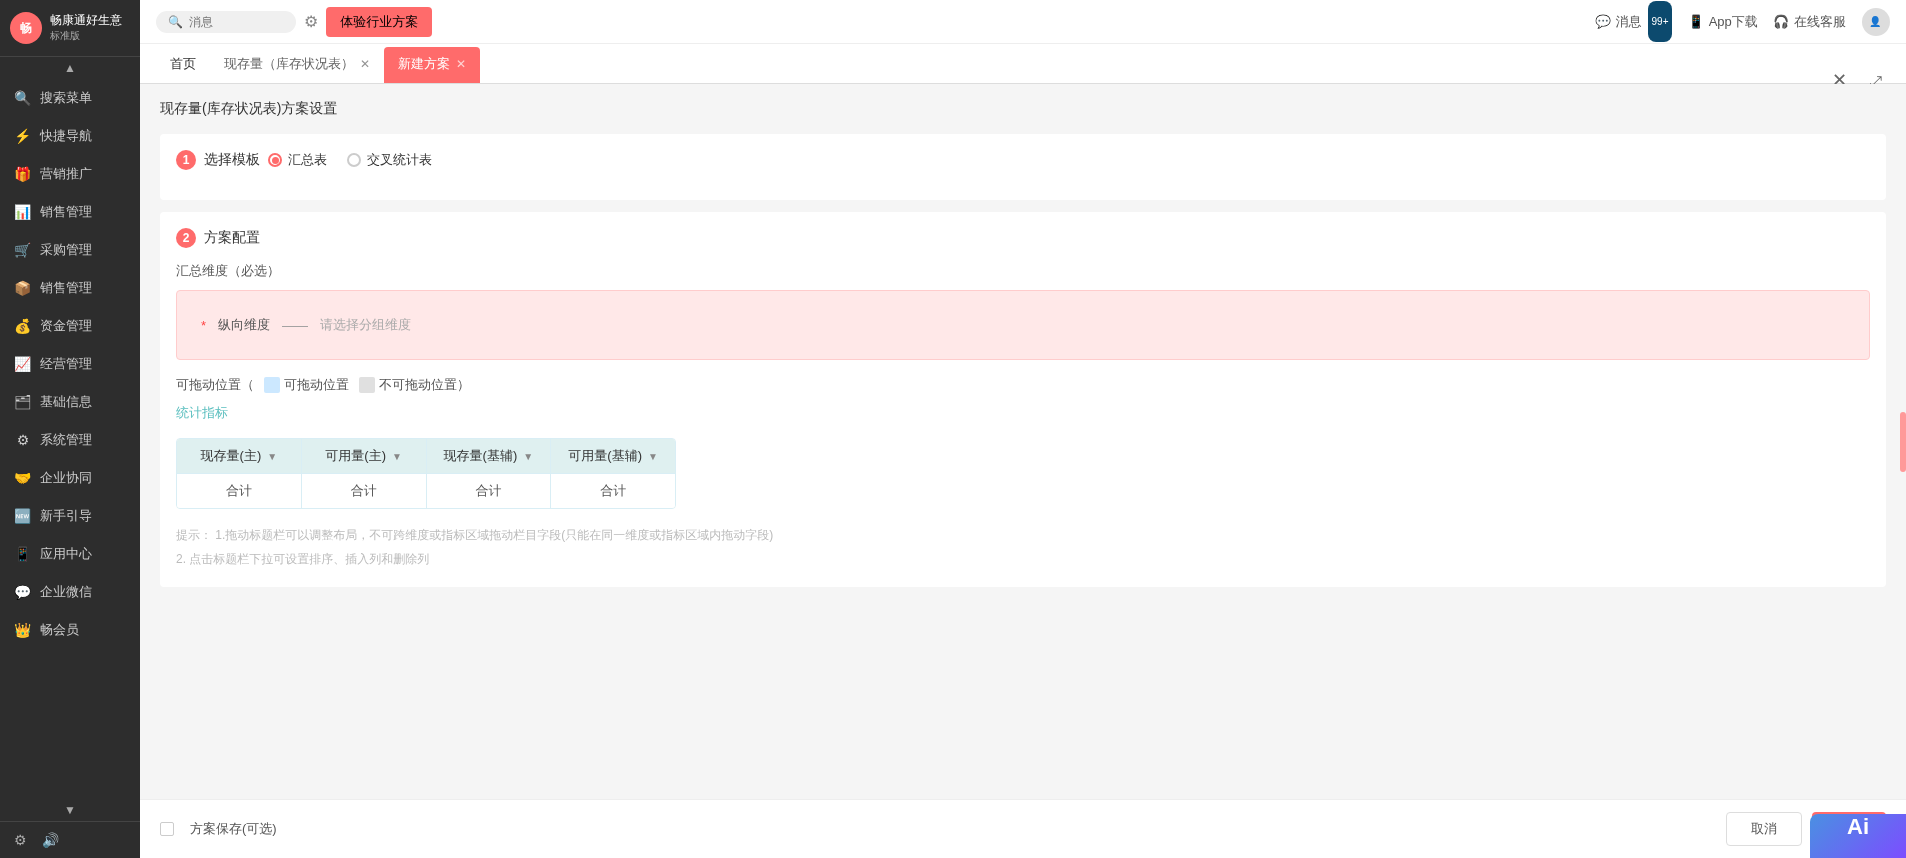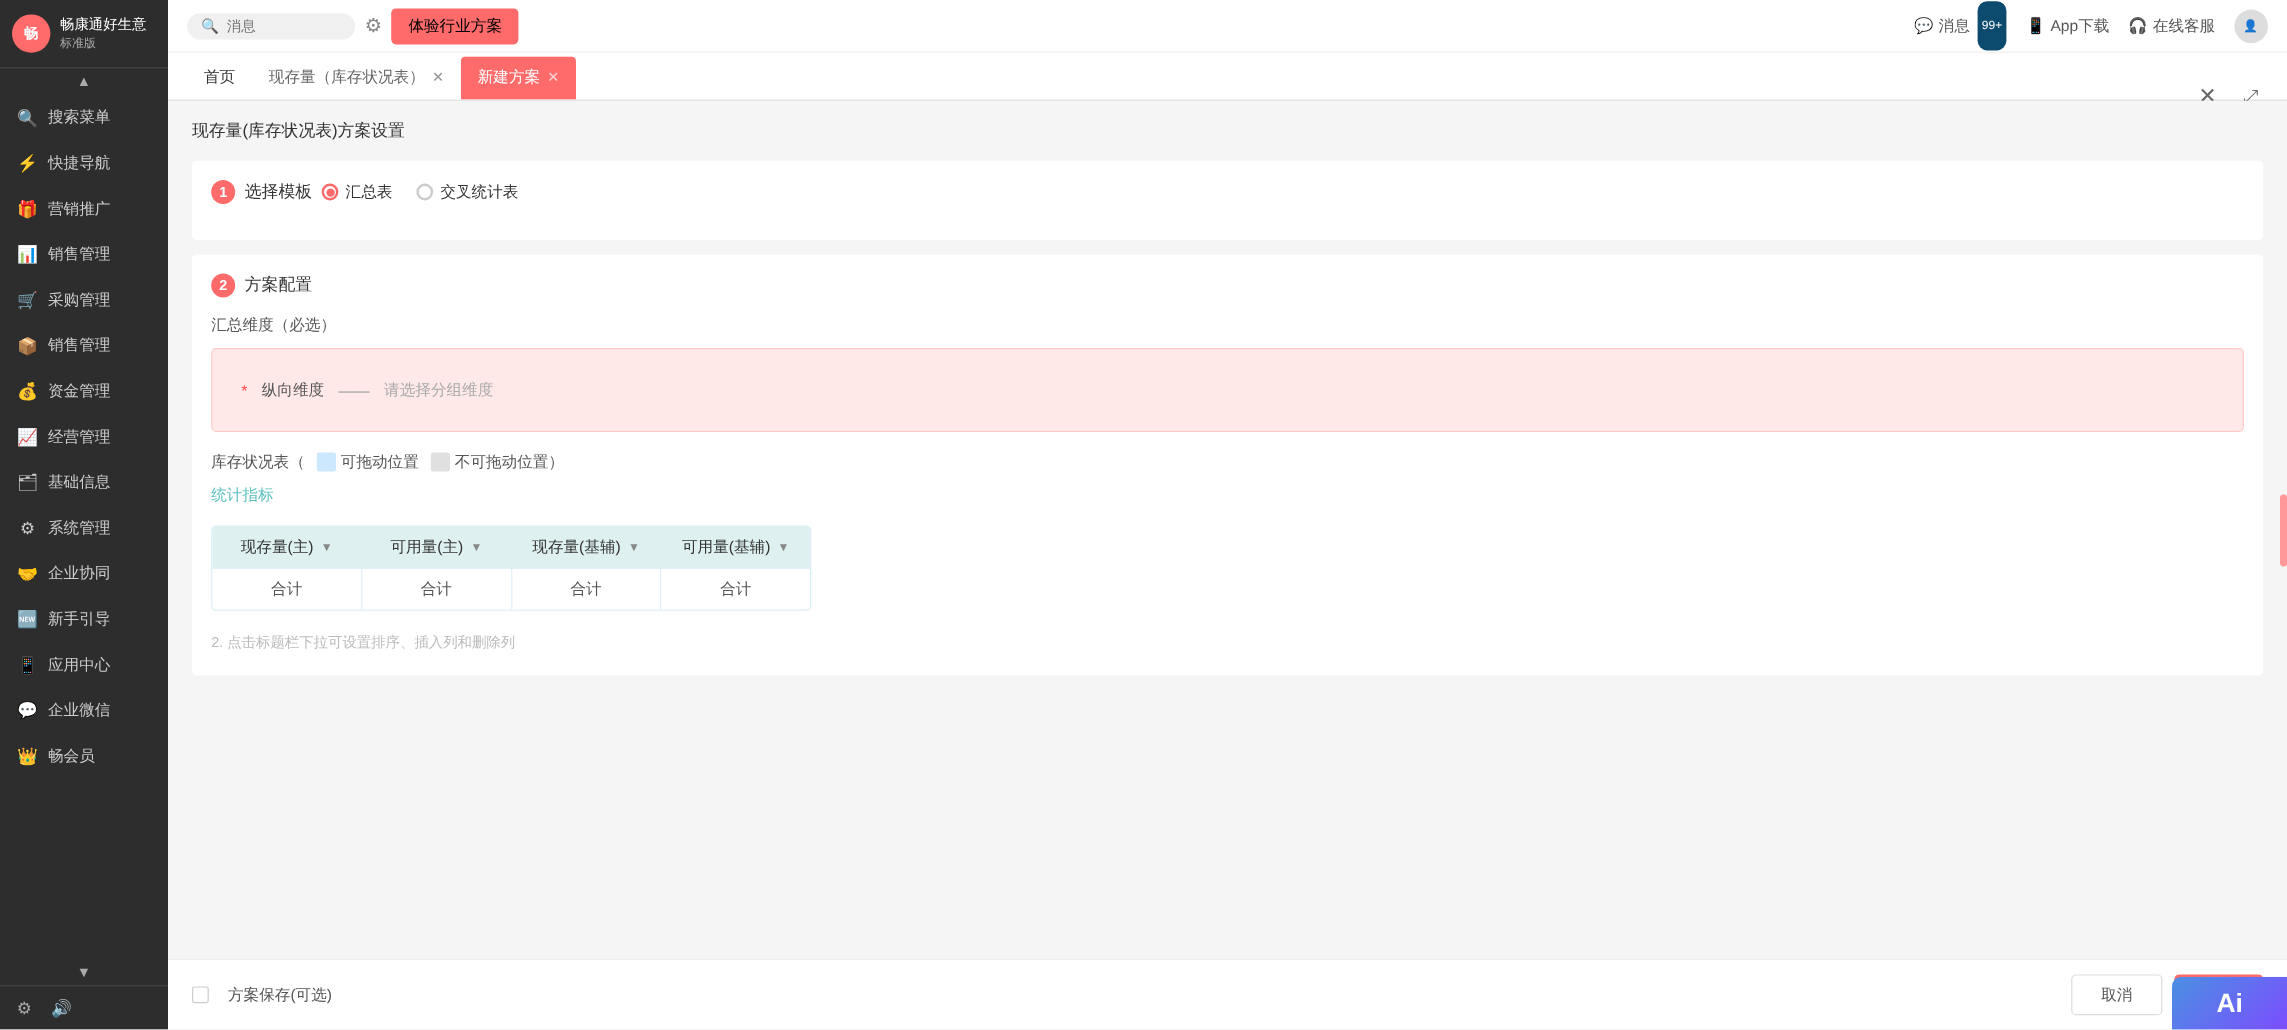--- a/index.html
+++ b/index.html
@@ -368,21 +368,20 @@
       position: fixed;
       bottom: 0;
       right: 0;
       background: linear-gradient(135deg, #4a90e2, #7c4dff);
       color: white;
       font-size: 22px;
       font-weight: bold;
       width: 96px;
       height: 44px;
       display: flex;
-      align-items: center;
       justify-content: center;
       border-radius: 8px 0 0 0;
       cursor: pointer;
     }
   </style>
 </head>
 <body>
 
 <div class="sidebar">
   <div class="sidebar-logo">
@@ -549,21 +548,21 @@
         <div class="dim-label">汇总维度（必选）</div>
         <div class="dim-pink-box">
           <span class="dim-required">*</span>
           <span class="dim-name">纵向维度</span>
           <span class="dim-dash">——</span>
           <span class="dim-placeholder">请选择分组维度</span>
         </div>
 
         
         <div class="indicator-label-row">
-          <span>库存状况表（</span>
+          <span>可拖动位置（</span>
           <div class="indicator-movable">
             <div class="indicator-box"></div>
             <span>可拖动位置</span>
           </div>
           <div class="indicator-movable">
             <div class="indicator-box gray"></div>
             <span>不可拖动位置）</span>
           </div>
         </div>
 
@@ -597,20 +596,21 @@
                 <span>可用量(基辅)</span>
                 <span class="chevron">▼</span>
               </div>
               <div class="stat-body-cell">合计</div>
             </div>
           </div>
         </div>
 
         
         <div class="tips-area">
+          <span class="tip-line">提示：   1.拖动标题栏可以调整布局，不可跨维度或指标区域拖动栏目字段(只能在同一维度或指标区域内拖动字段)</span>
           <span class="tip-line">         2. 点击标题栏下拉可设置排序、插入列和删除列</span>
         </div>
       </div>
 
     </div>
   </div>
 
   <div class="bottom-bar">
     <div class="save-check">
       <div class="check-box"></div>

